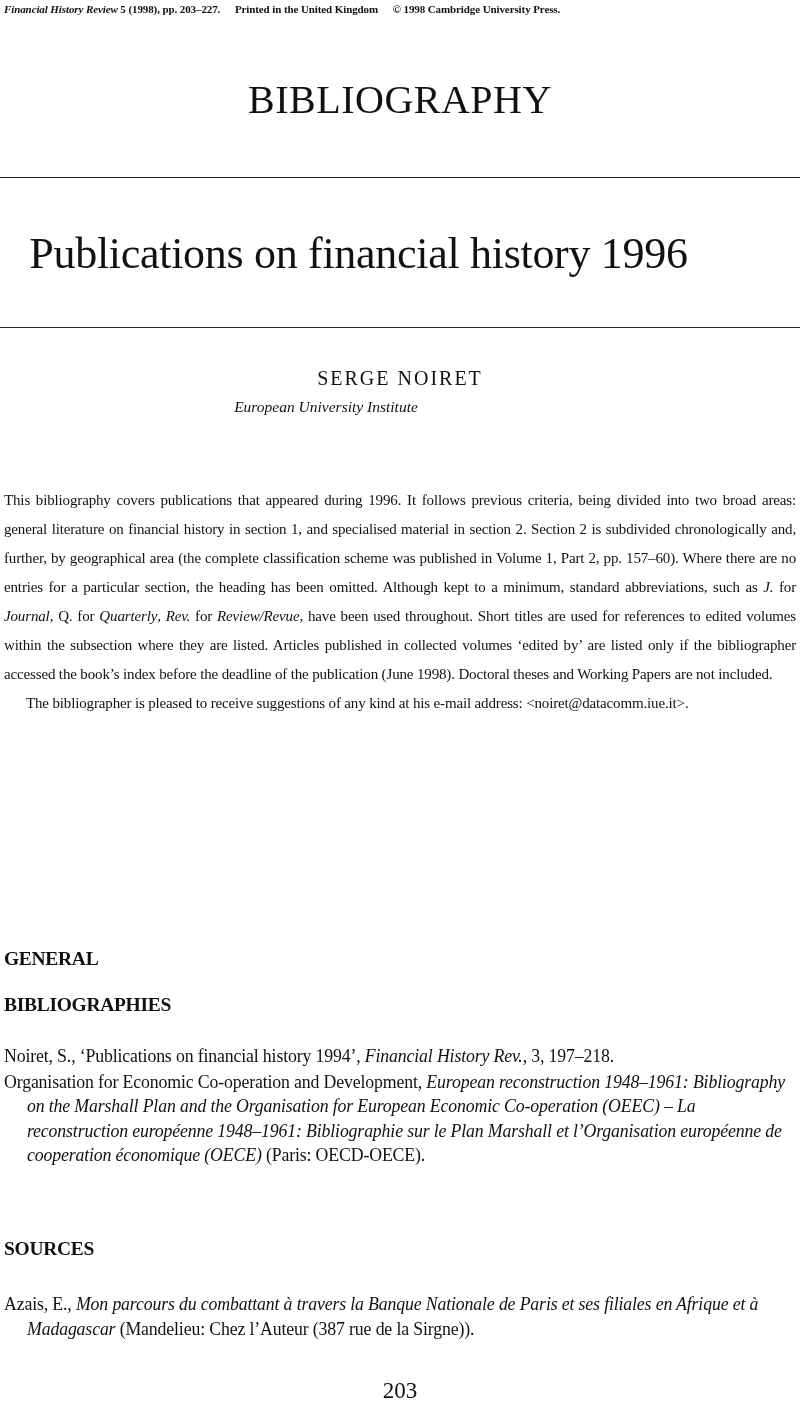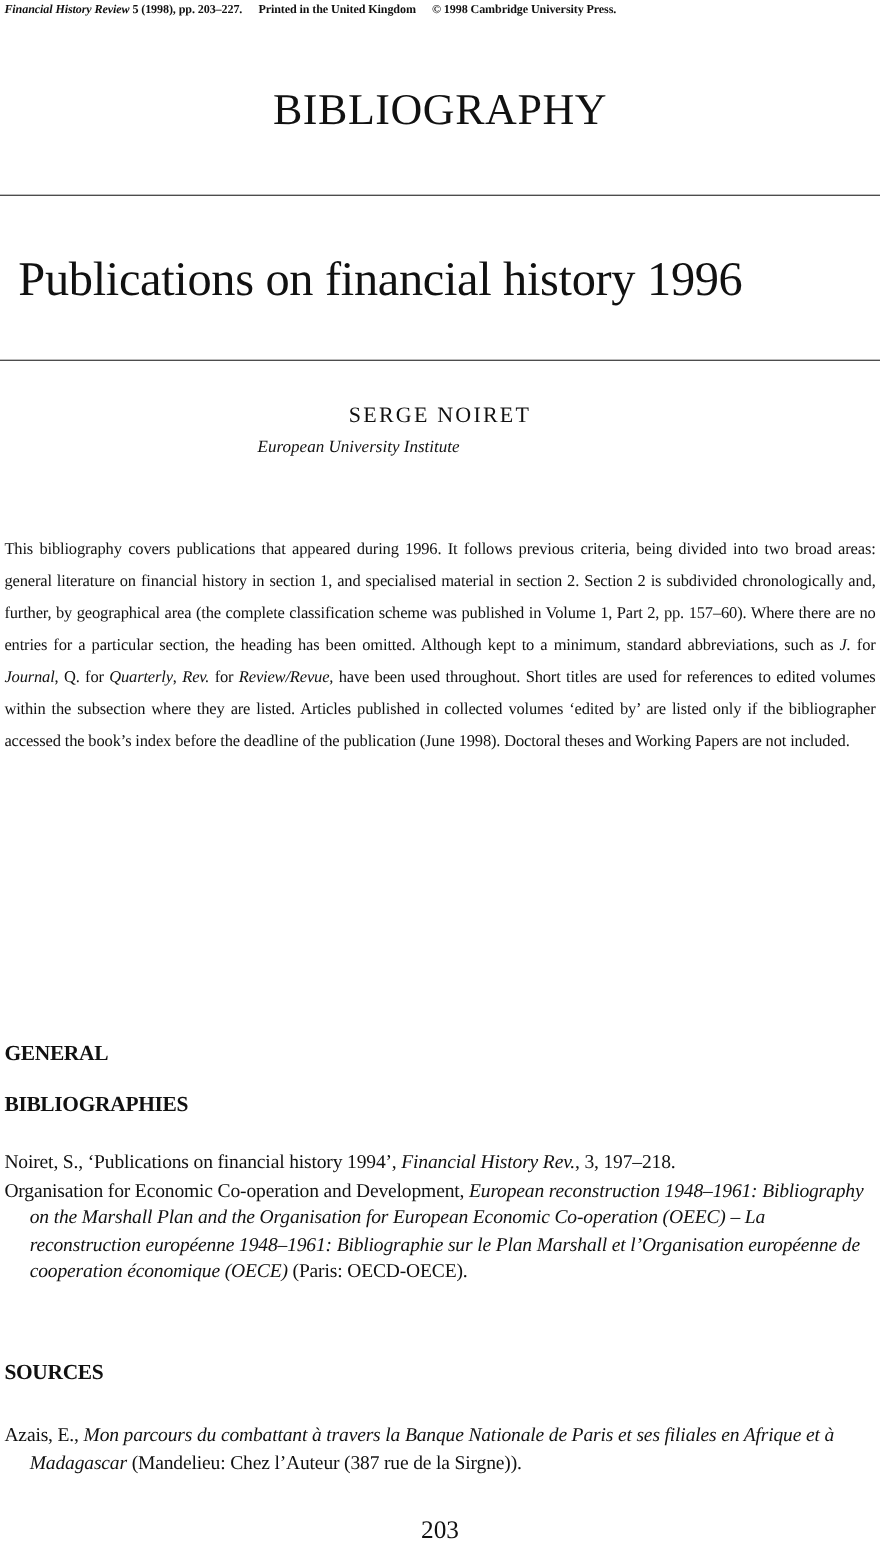--- a/index.html
+++ b/index.html
@@ -13,22 +13,22 @@
     .running-head .journal { font-style: italic; }
     .running-head .gap { display: inline-block; width: 12px; }
     .section-banner {
       position: absolute; left: 0; width: 800px; top: 76px; text-align: center;
       font-size: 40px; letter-spacing: 0.5px;
     }
     .rule { position: absolute; left: 0; width: 800px; height: 0; border-top: 1.6px solid #222; }
     .rule.r1 { top: 177px; }
     .rule.r2 { top: 327px; }
     .article-title {
-      position: absolute; left: 0; width: 675px; top: 228px; text-align: right;
-      font-size: 44px; letter-spacing: -0.3px;
+      position: absolute; left: 0; width: 675px; top: 228px; text-align: center;
+      font-size: 44px; letter-spacing: -0.3px; padding-left: 21px;
     }
     .author {
       position: absolute; left: 0; width: 800px; top: 367px; text-align: center;
       font-size: 20px; letter-spacing: 2px;
     }
     .affil {
       position: absolute; left: 0; width: 652px; top: 398px; text-align: center;
       font-size: 15.5px; font-style: italic;
     }
     .intro {
@@ -67,20 +67,21 @@
 
 <div class="section-banner">BIBLIOGRAPHY</div>
 <div class="rule r1"></div>
 <h1 class="article-title" style="margin:0;font-weight:normal;">Publications on financial history 1996</h1>
 <div class="rule r2"></div>
 <div class="author">SERGE NOIRET</div>
 <div class="affil">European University Institute</div>
 
 <div class="intro">
   <p><span>This bibliography covers publications that appeared during 1996. It follows previous criteria, being divided into two broad areas: general literature on financial history in section 1, and specialised material in section 2. Section 2 is subdivided chronologically and, further, by geographical area (the complete classification scheme was published in Volume 1, Part 2, pp. 157–60). Where there are no entries for a particular section, the heading has been omitted. Although kept to a minimum, standard abbreviations, such as </span><i>J.</i><span> for </span><i>Journal</i><span>, </span><span>Q.</span><span> for </span><i>Quarterly</i><span>, </span><i>Rev.</i><span> for </span><i>Review/Revue,</i><span> have been used throughout. Short titles are used for references to edited volumes within the subsection where they are listed. Articles published in collected volumes ‘edited by’ are listed only if the bibliographer accessed the book’s index before the deadline of the publication (June 1998). Doctoral theses and Working Papers are not included.</span></p>
+  <p class="indent"><span>The bibliographer is pleased to receive suggestions of any kind at his e-mail address: </span><a style="color:inherit;text-decoration:none;">&lt;noiret@datacomm.iue.it&gt;</a><span>.</span></p>
 </div>
 
 <div class="heading general">GENERAL</div>
 <div class="heading bibliographies">BIBLIOGRAPHIES</div>
 
 <div class="entries bib">
   <p class="entry"><span>Noiret, S., </span><span>‘Publications on financial history 1994’, </span><span class="it">Financial History Rev.</span><span>, 3, 197–218.</span></p>
   <p class="entry"><span>Organisation for Economic Co-operation and Development, </span><span class="it">European reconstruction 1948–1961: Bibliography on the Marshall Plan and the Organisation for European Economic Co-operation (OEEC) – La reconstruction européenne 1948–1961: Bibliographie sur le Plan Marshall et l’Organisation européenne de cooperation économique (OECE)</span><span> (Paris: OECD-OECE).</span></p>
 </div>
 

